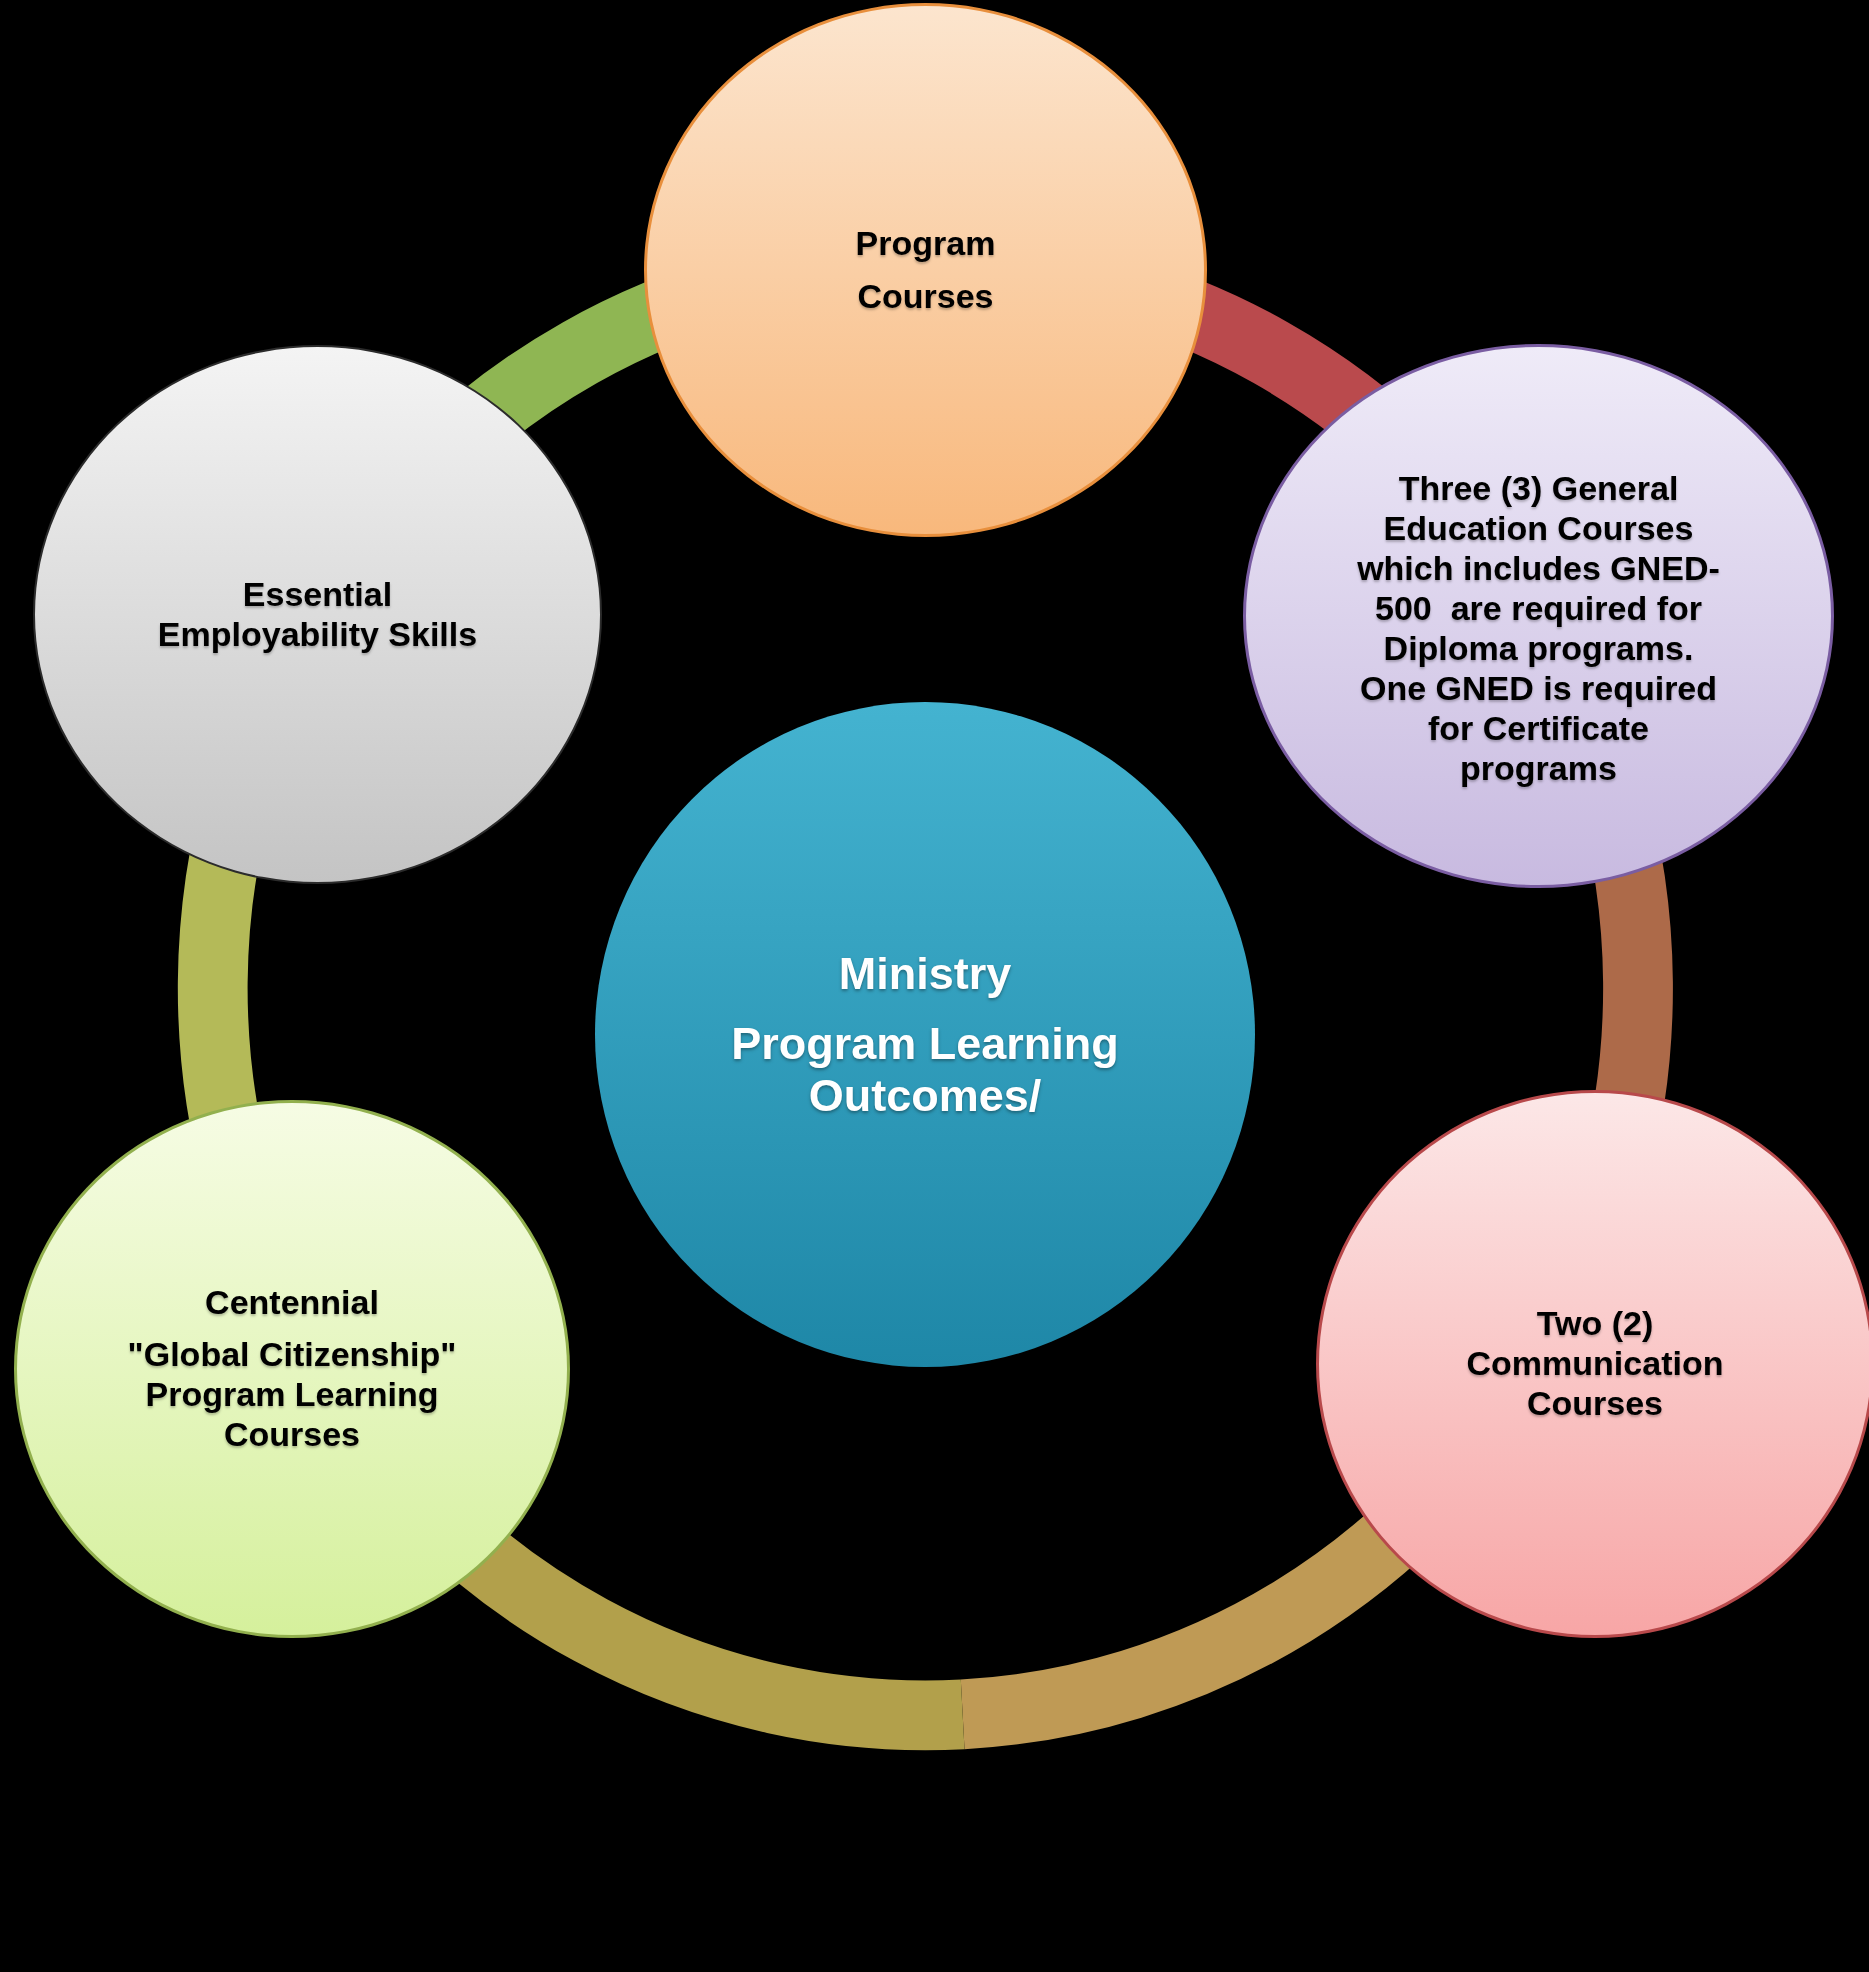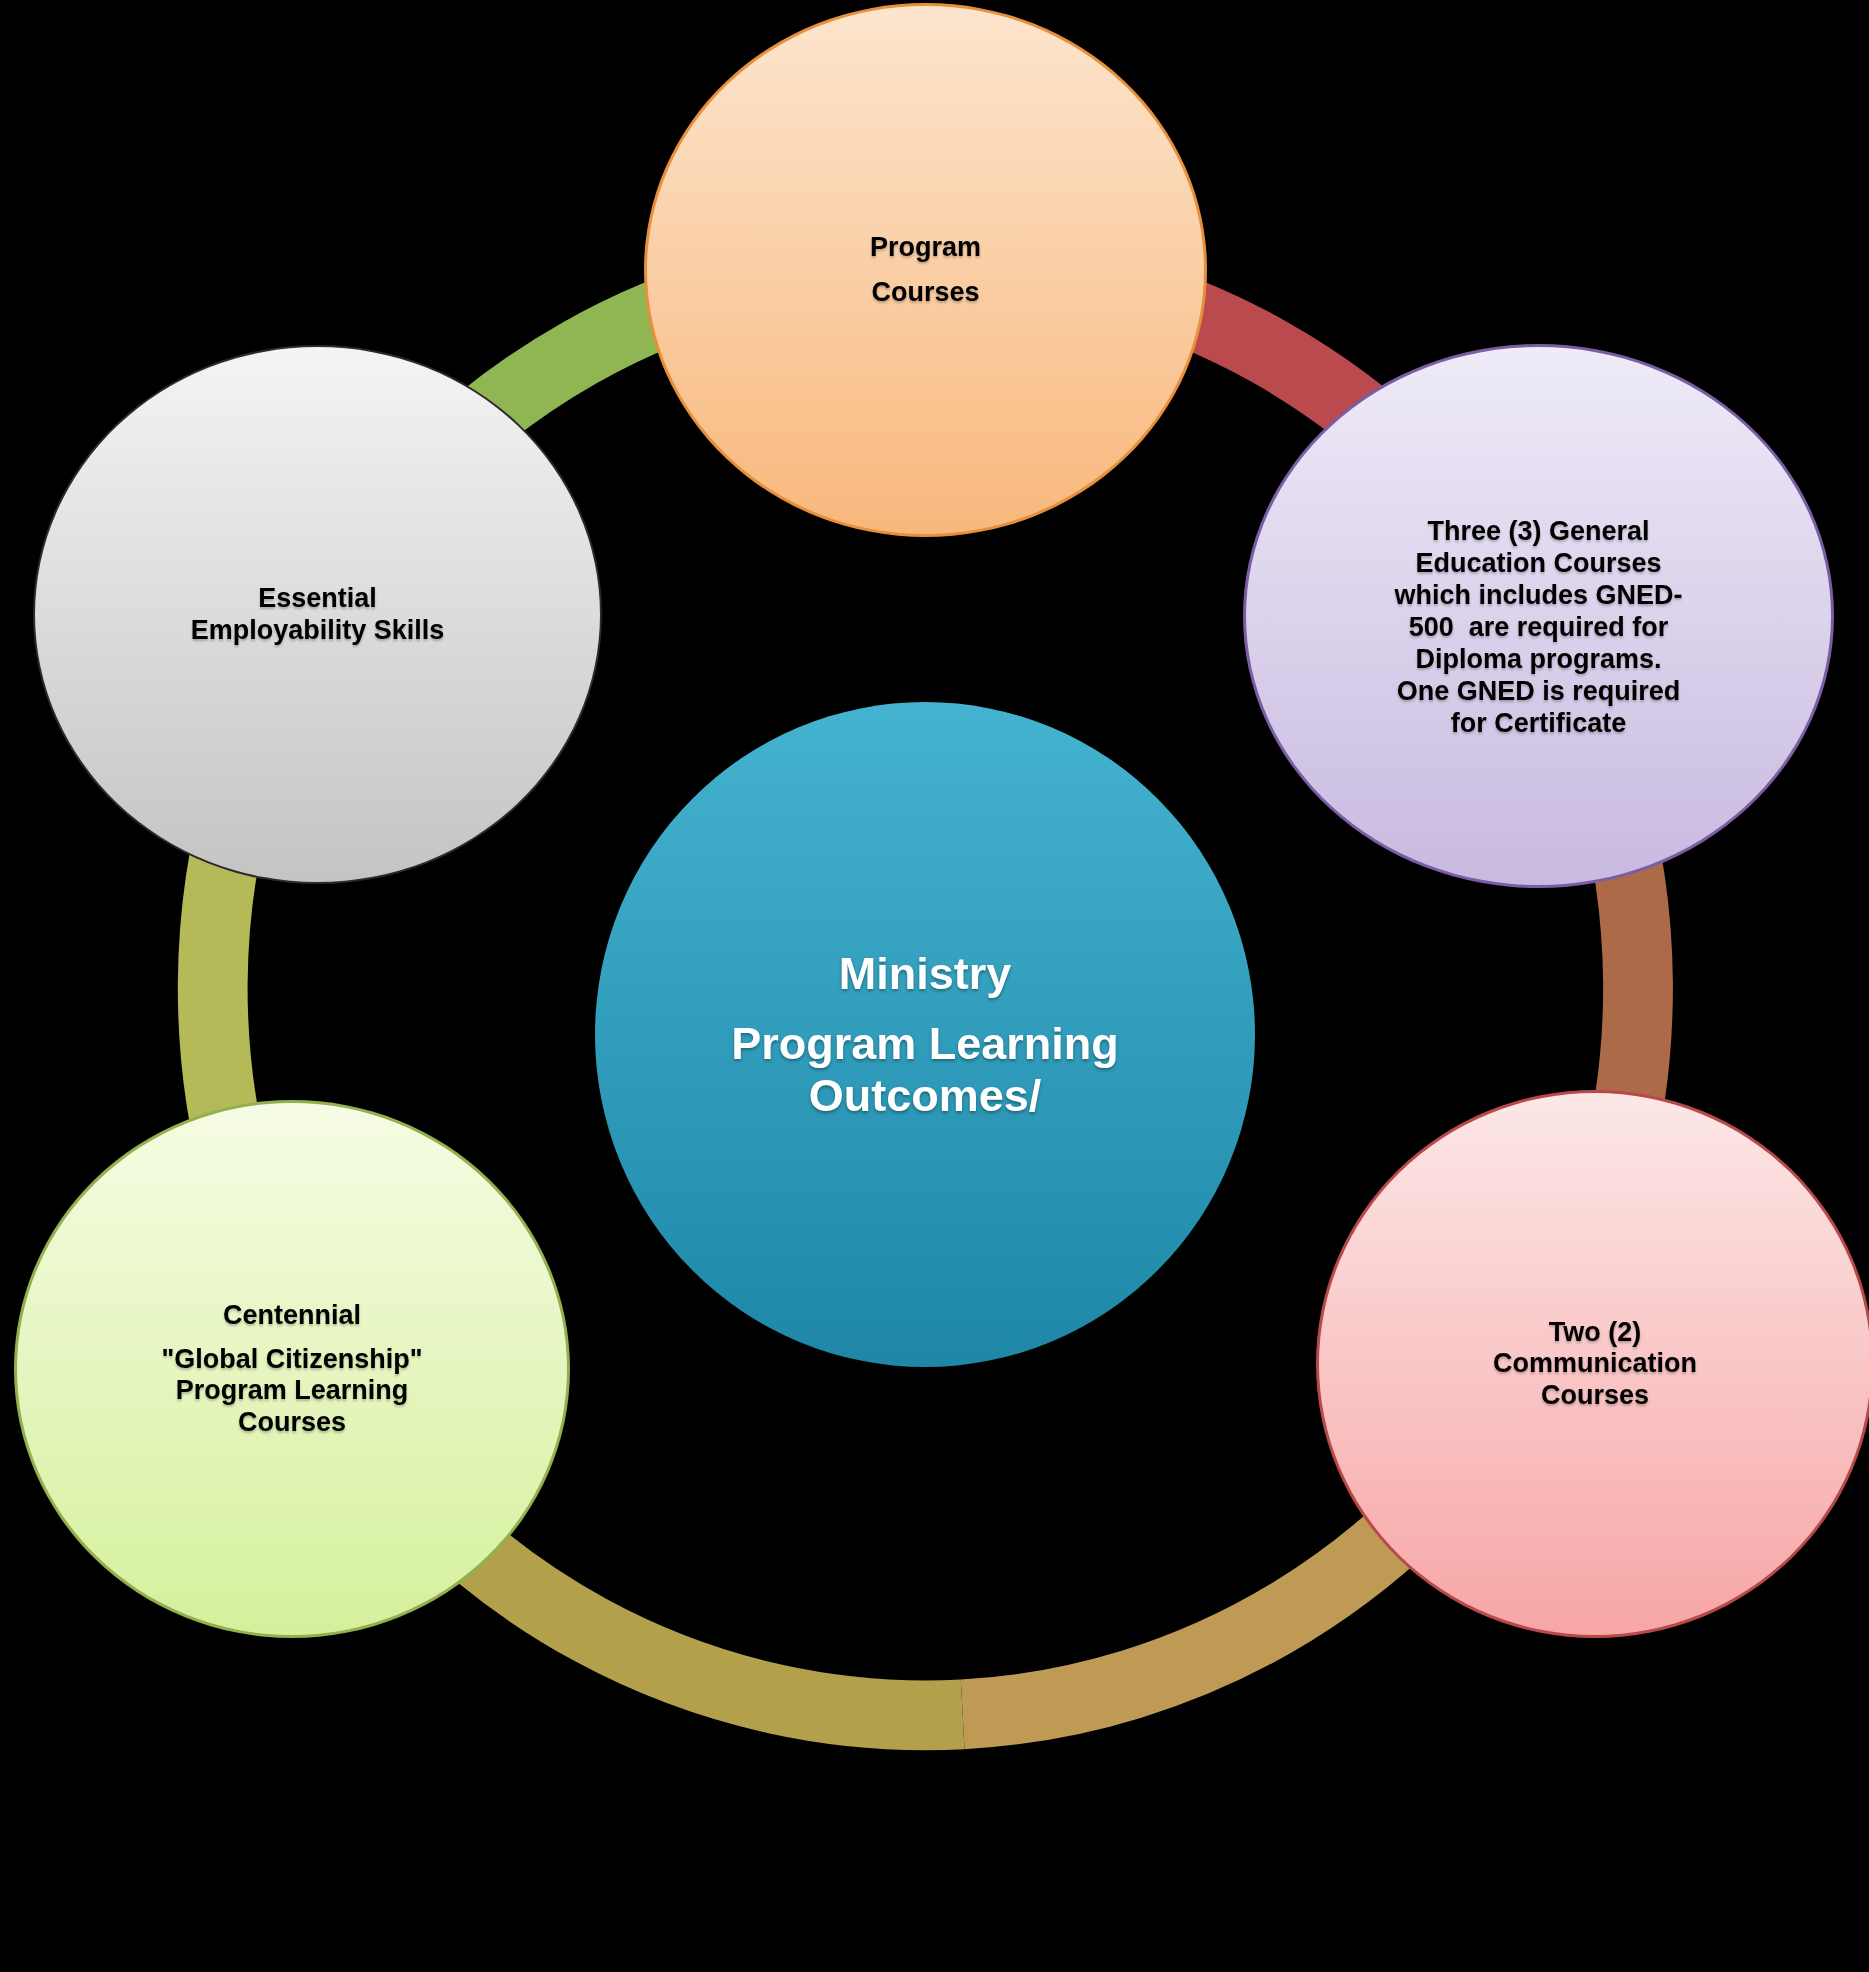--- a/index.html
+++ b/index.html
@@ -35,21 +35,21 @@
     display: flex;
     align-items: center;
     justify-content: center;
     text-align: center;
     font-weight: bold;
     color: #000000;
   }
   .node-text { }
   .line {
     white-space: pre;
-    font-size: 27px;
+    font-size: 34px;
     line-height: 1.17;
     text-shadow: 0 1.7px 2.5px rgba(0,0,0,0.25);
   }
   .para-gap { margin-top: 12.5px; }
 
   
   .node-top {
     left: 644px; top: 3.3px; width: 557px; height: 528px;
     background: linear-gradient(to bottom, #FCE5CE 0%, #F8B87C 100%);
     border: 3.3px solid #E88F3C;
@@ -129,20 +129,21 @@
 
   <div class="node node-upper-right">
     <div class="node-text">
       <div class="line">Three (3) General</div>
       <div class="line">Education Courses</div>
       <div class="line">which includes GNED-</div>
       <div class="line">500  are required for</div>
       <div class="line">Diploma programs.</div>
       <div class="line">One GNED is required</div>
       <div class="line">for Certificate</div>
+      <div class="line">programs</div>
     </div>
   </div>
 
   <div class="node node-center">
     <div class="node-text">
       <div class="line">Ministry</div>
       <div class="line para-gap">Program Learning</div>
       <div class="line">Outcomes/</div>
     </div>
   </div>

